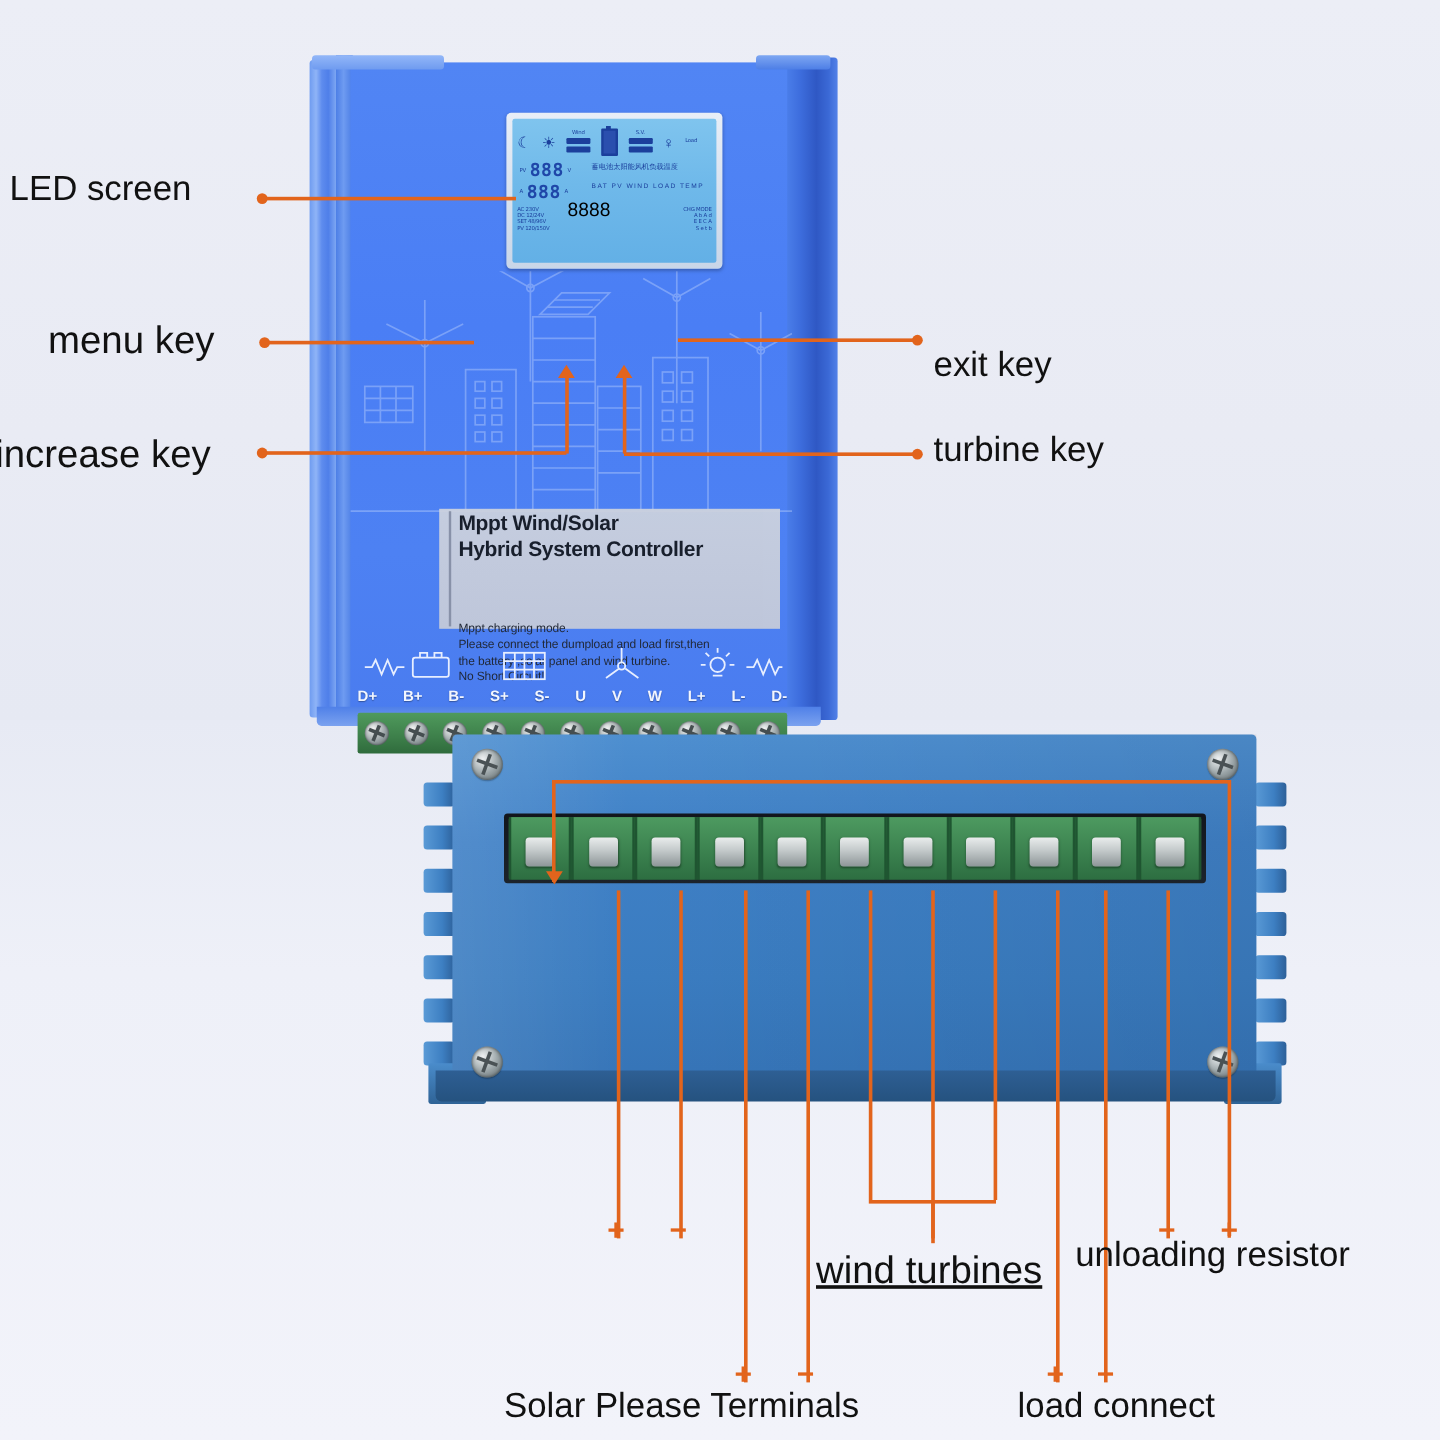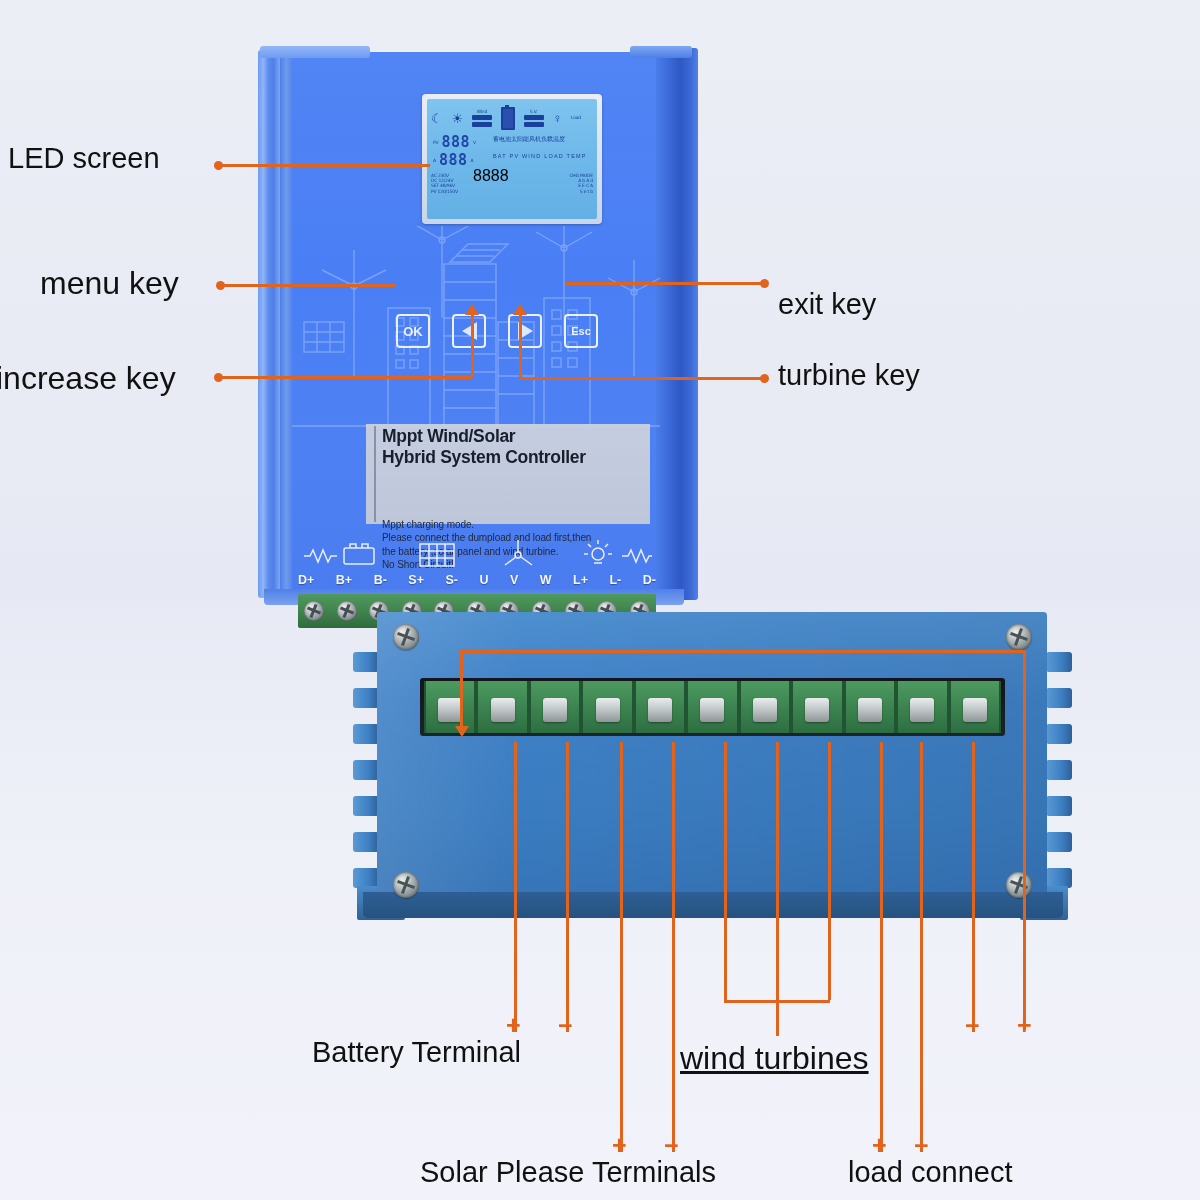--- a/index.html
+++ b/index.html
@@ -268,34 +268,20 @@
         <div class="lcd-big">8888</div>
         <div class="lcd-right">
           <div class="tiny">CHG  MODE</div>
           <div class="tiny">A  b  A  d</div>
           <div class="tiny">E  E  C  A</div>
           <div class="tiny">S  e  t  b</div>
         </div>
       </div>
     </div>
 
-    <div class="keys">
-      <div class="key" style="left:104px;">
-        <span>OK</span>
-      </div>
-      <div class="key" style="left:160px;">
-        <span class="tri tri-l"></span>
-      </div>
-      <div class="key" style="left:216px;">
-        <span class="tri tri-r"></span>
-      </div>
-      <div class="key" style="left:272px;">
-        <span style="font-size:11px;">Esc</span>
-      </div>
-    </div>
 
     <div class="label-card">
       <div class="bar"></div>
       <div class="lbl-t1">Mppt Wind/Solar</div>
       <div class="lbl-t2">Hybrid System Controller</div>
       <div class="lbl-p" style="white-space:pre-line;">Mppt charging mode.
 Please connect the dumpload and load first,then
 the battery ,solar panel and wind turbine.
 No Short Circuit!</div>
     </div>
@@ -469,22 +455,22 @@
   <div class="lead lead-v" style="left:972px;top:742px;height:290px;"></div>
 
   <div class="lead lead-h" style="left:724px;top:1000px;width:106px;"></div>
   <div class="lead lead-v" style="left:776px;top:1000px;height:36px;"></div>
 
   <div class="pm" style="left:506px;top:1013px;">+</div>
   <div class="pm" style="left:558px;top:1013px;">−</div>
   <div class="pm" style="left:965px;top:1013px;">−</div>
   <div class="pm" style="left:1017px;top:1013px;">+</div>
 
-  <div class="ann ann-lg" style="left:312px;top:1036px;">Battery Terminal</div>
   <div class="ann ann-md" style="left:680px;top:1040px;text-decoration:underline;">wind turbines</div>
+  <div class="ann ann-lg" style="left:896px;top:1030px;">unloading resistor</div>
 
   <div class="pm" style="left:612px;top:1133px;">+</div>
   <div class="pm" style="left:664px;top:1133px;">−</div>
   <div class="pm" style="left:872px;top:1133px;">+</div>
   <div class="pm" style="left:914px;top:1133px;">−</div>
 
   <div class="ann ann-lg" style="left:420px;top:1156px;">Solar Please Terminals</div>
   <div class="ann ann-lg" style="left:848px;top:1156px;">load connect</div>
 
 </div>

